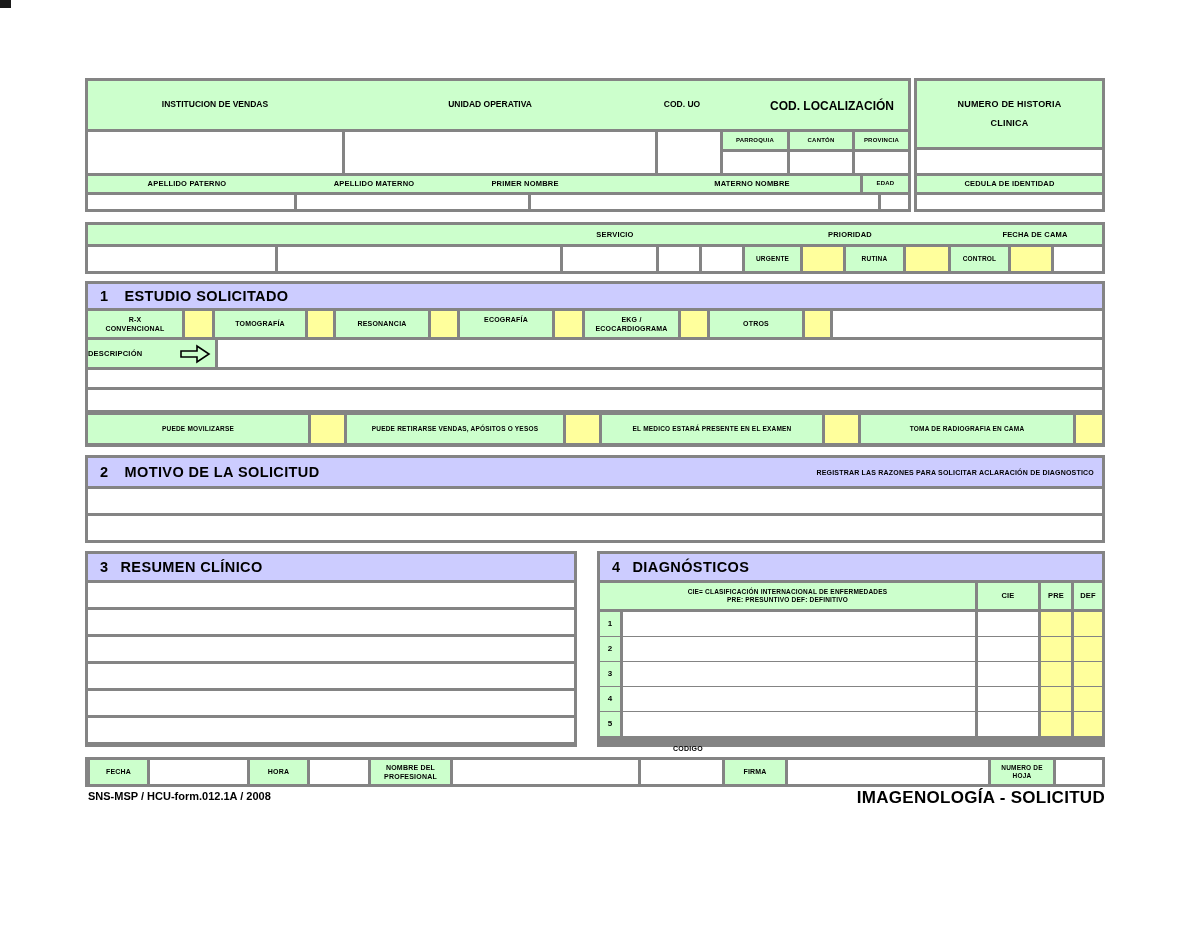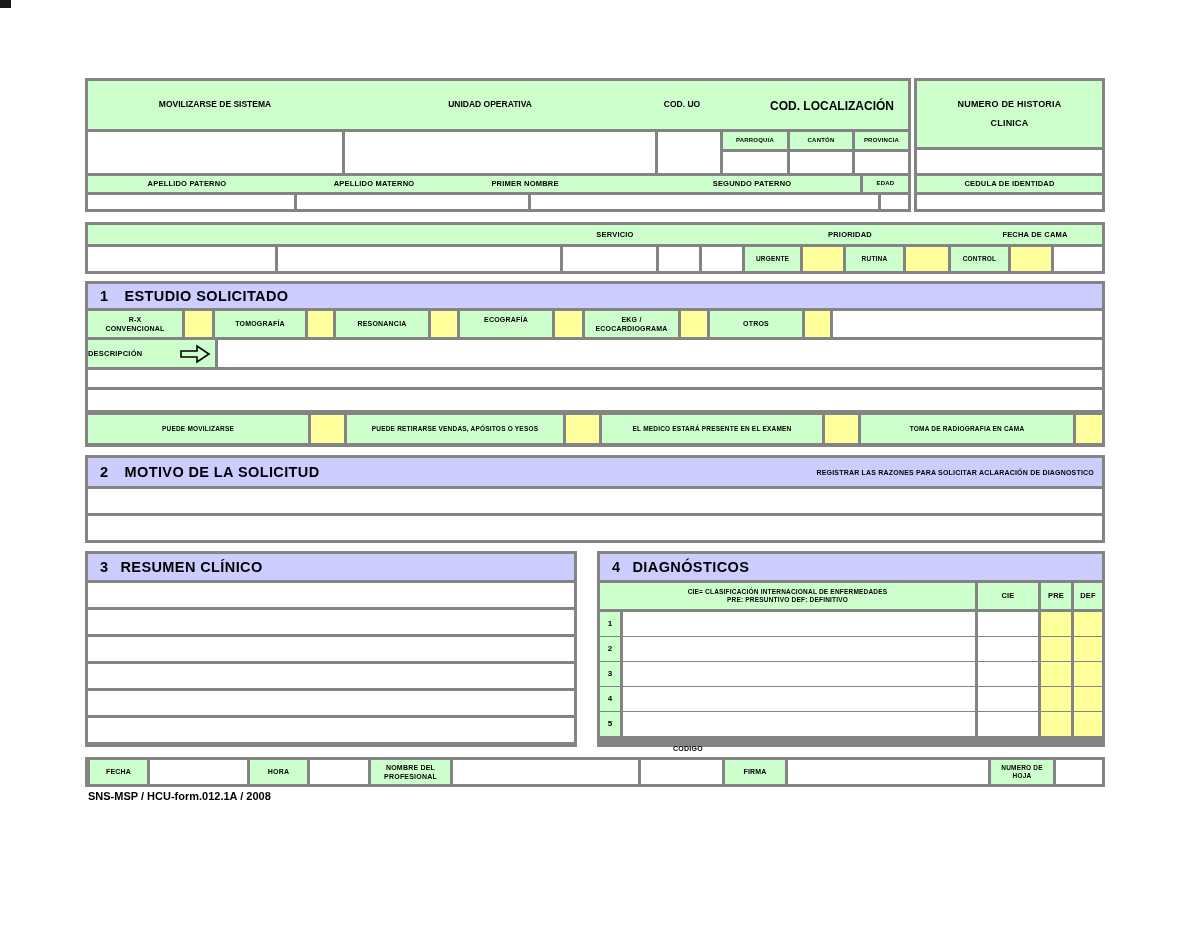--- a/index.html
+++ b/index.html
@@ -26,42 +26,42 @@
 </head>
 <body>
 
 <div class="page">
   <div class="corner"></div>
 
   <div class="band" style="left:85px;top:78px;width:826px;height:134px;"></div>
   <div class="band" style="left:914px;top:78px;width:191px;height:134px;"></div>
 
   <div class="c g" style="left:88px;top:81px;width:820px;height:48px;">
-    <span class="abs lbl-top" style="left:27px;top:9px;width:200px;font-size:8.5px;">MOVILIZARSE DE SISTEMA</span>
+    <span class="abs lbl-top" style="left:27px;top:9px;width:200px;font-size:8.5px;">INSTITUCION DE VENDAS</span>
     <span class="abs lbl-top" style="left:302px;top:9px;width:200px;font-size:8.5px;">UNIDAD OPERATIVA</span>
     <span class="abs lbl-top" style="left:544px;top:9px;width:100px;font-size:8.5px;">COD. UO</span>
     <span class="abs lbl-top" style="left:644px;top:9px;width:200px;font-size:12px;">COD. LOCALIZACIÓN</span>
   </div>
 
   <div class="c" style="left:88px;top:132px;width:254px;height:41px;"></div>
   <div class="c" style="left:345px;top:132px;width:310px;height:41px;"></div>
   <div class="c" style="left:658px;top:132px;width:62px;height:41px;"></div>
 
   <div class="c g lbl tiny" style="left:723px;top:132px;width:64px;height:17px;">PARROQUIA</div>
   <div class="c g lbl tiny" style="left:790px;top:132px;width:62px;height:17px;">CANTÓN</div>
   <div class="c g lbl tiny" style="left:855px;top:132px;width:53px;height:17px;">PROVINCIA</div>
   <div class="c" style="left:723px;top:152px;width:64px;height:21px;"></div>
   <div class="c" style="left:790px;top:152px;width:62px;height:21px;"></div>
   <div class="c" style="left:855px;top:152px;width:53px;height:21px;"></div>
 
   <div class="c g" style="left:88px;top:176px;width:772px;height:16px;">
     <span class="abs lbl" style="left:0px;top:3px;width:150px;display:block;padding-left:48px;">APELLIDO PATERNO</span>
     <span class="abs lbl" style="left:211px;top:3px;width:150px;display:block;">APELLIDO MATERNO</span>
     <span class="abs lbl" style="left:362px;top:3px;width:150px;display:block;">PRIMER NOMBRE</span>
-    <span class="abs lbl" style="left:589px;top:3px;width:150px;display:block;">SEGUNDO PATERNO</span>
+    <span class="abs lbl" style="left:589px;top:3px;width:150px;display:block;">MATERNO NOMBRE</span>
   </div>
   <div class="c g lbl tiny" style="left:863px;top:176px;width:45px;height:16px;">EDAD</div>
 
   <div class="c" style="left:88px;top:195px;width:206px;height:14px;"></div>
   <div class="c" style="left:297px;top:195px;width:231px;height:14px;"></div>
   <div class="c" style="left:531px;top:195px;width:347px;height:14px;"></div>
   <div class="c" style="left:881px;top:195px;width:27px;height:14px;"></div>
 
   <div class="c g lbl" style="left:917px;top:81px;width:185px;height:66px;font-size:9px;line-height:2.1;align-items:center;">
     <span style="display:block;max-width:125px;">NUMERO DE HISTORIA CLINICA</span>
@@ -209,13 +209,14 @@
   <div class="c" style="left:453px;top:760px;width:185px;height:24px;"></div>
   <div class="c" style="left:641px;top:760px;width:81px;height:24px;"></div>
   <div class="c g lbl" style="left:725px;top:760px;width:60px;height:24px;font-size:7px;">FIRMA</div>
   <div class="c" style="left:788px;top:760px;width:200px;height:24px;"></div>
   <div class="c g lbl" style="left:991px;top:760px;width:62px;height:24px;font-size:6.5px;">
       <span style="max-width:45px;">NUMERO DE HOJA</span>
     </div>
   <div class="c" style="left:1056px;top:760px;width:46px;height:24px;"></div>
 
   <span class="abs" style="left:88px;top:790px;width:400px;text-align:left;font-size:11px;">SNS-MSP / HCU-form.012.1A / 2008</span>
+  <span class="abs" style="left:705px;top:788px;width:400px;text-align:right;font-size:17px;letter-spacing:.3px;">IMAGENOLOGÍA - SOLICITUD</span>
 </div>
 
 </body></html>

